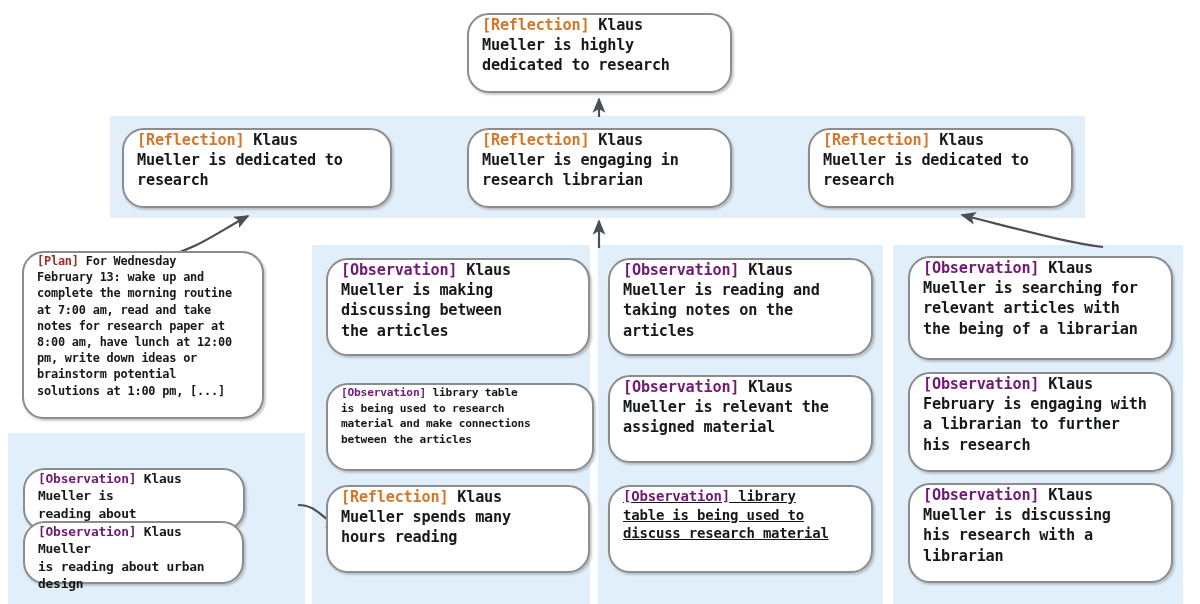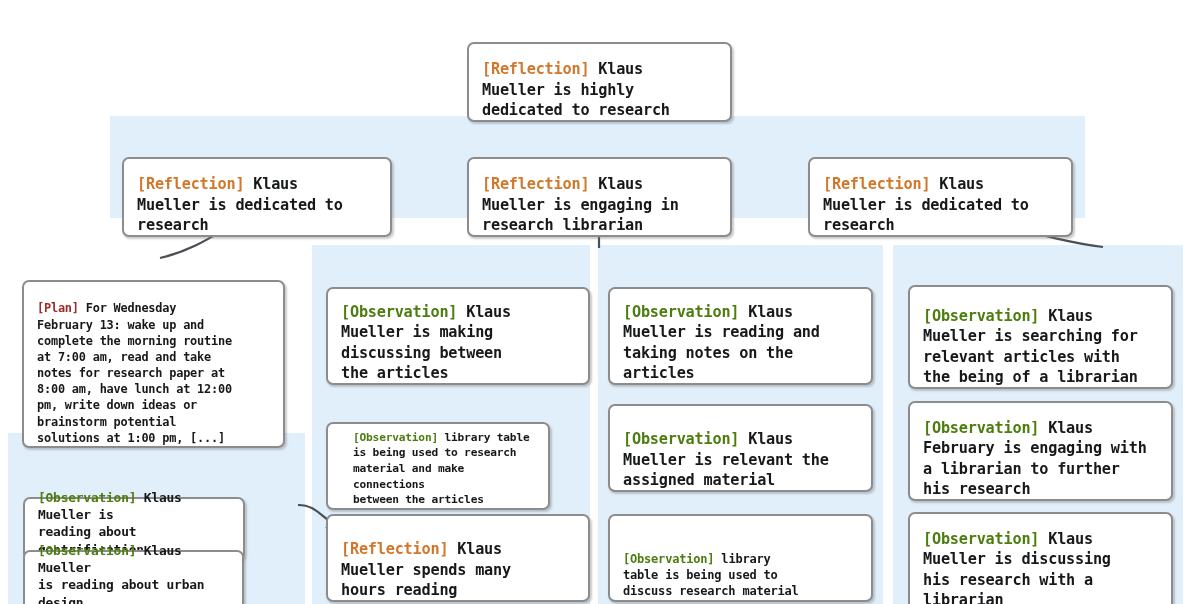--- a/index.html
+++ b/index.html
@@ -29,44 +29,43 @@
     width: 1200px;
     height: 604px;
     z-index: 2;
     pointer-events: none;
   }
   .node {
     position: absolute;
     box-sizing: border-box;
     background: #ffffff;
     border: 2.2px solid #8c8c8c;
-    border-radius: 7px;
+    border-radius: 22px;
     z-index: 3;
     display: flex;
-    align-items: flex-end;
+    align-items: flex-start;
     box-shadow: 1.5px 2px 2px rgba(120,120,120,0.38);
-    margin-top: 29px;
   }
   .node .txt {
     display: block;
     width: 100%;
     padding: 0 13px;
     font-weight: bold;
     color: #16181a;
     letter-spacing: -0.2px;
     white-space: pre-wrap;
     line-height: 1.32;
   }
   .tag { font-weight: bold; }
   .tag-reflection { color: #d2772a; }
-  .tag-observation { color: #4d7c0f; }
+  .tag-observation { color: #701a75; }
   .tag-plan { color: #9f2b28; }
 
   .fs-15 .txt { font-size: 15.2px; line-height: 1.33; }
-  .fs-14 .txt { font-size: 12px; line-height: 1.33; }
+  .fs-14 .txt { font-size: 14.0px; line-height: 1.33; text-decoration: underline; }
   .fs-13 .txt { font-size: 12.9px; line-height: 1.34; }
   .fs-12 .txt { font-size: 11.9px; line-height: 1.36; }
   .fs-11 .txt { font-size: 11.2px; line-height: 1.40; }
 </style>
 </head>
 <body>
 
 <div id="canvas">
 
   <div class="band" style="left:110px; top:116px; width:975px; height:102px;"></div>
@@ -110,21 +109,21 @@
 Mueller is engaging in
 research librarian</span></span>
   </div>
 
   <div class="node fs-15" style="left:808px; top:128px; width:265px; height:80px;">
     <span class="txt"><span class="tag tag-reflection">[Reflection]</span><span> Klaus
 Mueller is dedicated to
 research</span></span>
   </div>
 
-  <div class="node fs-12" style="left:22px; top:251px; width:263px; height:168px;">
+  <div class="node fs-12" style="left:22px; top:251px; width:242px; height:168px;">
     <span class="txt"><span class="tag tag-plan">[Plan]</span><span> For Wednesday
 February 13: wake up and
 complete the morning routine
 at 7:00 am, read and take
 notes for research paper at
 8:00 am, have lunch at 12:00
 pm, write down ideas or
 brainstorm potential
 solutions at 1:00 pm, [...]</span></span>
   </div>
@@ -139,21 +138,21 @@
 is reading about urban design</span></span>
   </div>
 
   <div class="node fs-15" style="left:326px; top:258px; width:264px; height:98px;">
     <span class="txt"><span class="tag tag-observation">[Observation]</span><span> Klaus
 Mueller is making
 discussing between
 the articles</span></span>
   </div>
 
-  <div class="node fs-11" style="left:326px; top:393px; width:224px; height:88px;padding-left:12px;">
+  <div class="node fs-11" style="left:326px; top:383px; width:268px; height:88px;">
     <span class="txt"><span class="tag tag-observation">[Observation]</span><span> library table
 is being used to research
 material and make connections
 between the articles</span></span>
   </div>
 
   <div class="node fs-15" style="left:326px; top:485px; width:264px; height:88px;">
     <span class="txt"><span class="tag tag-reflection">[Reflection]</span><span> Klaus
 Mueller spends many
 hours reading</span></span>

